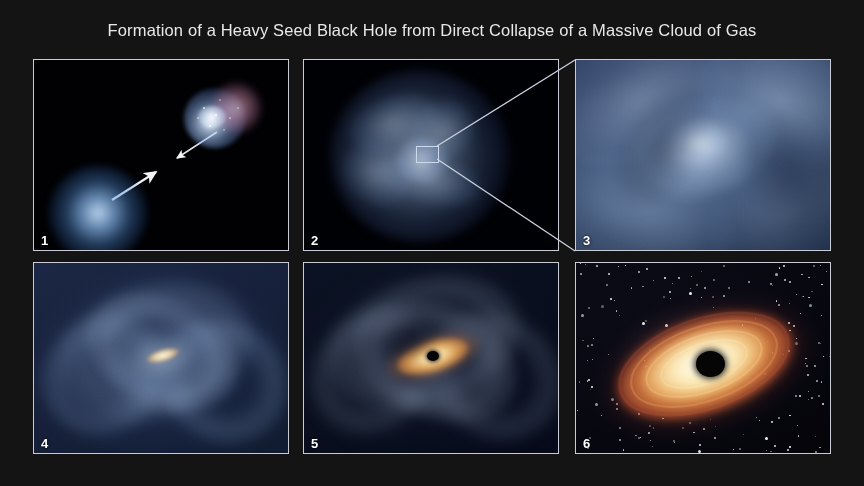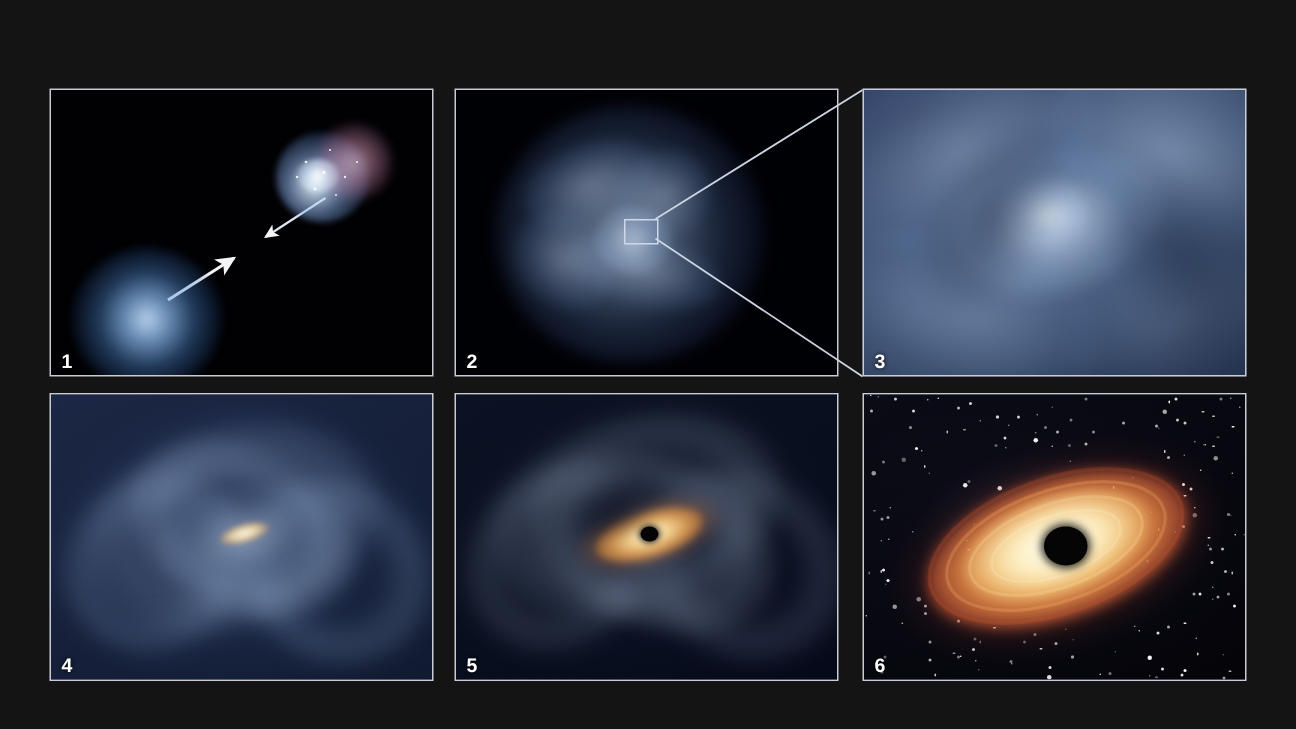--- a/index.html
+++ b/index.html
@@ -164,20 +164,21 @@
     width: 864px; height: 486px;
     pointer-events: none;
     z-index: 30;
   }
 </style>
 </head>
 <body>
 
 <div id="stage">
 
+  <div id="figure-title">Formation of a Heavy Seed Black Hole from Direct Collapse of a Massive Cloud of Gas</div>
 
   <div class="panel" id="panel-1" style="left:33px; top:59px; width:256px; height:192px;">
     <div class="layer">
       <div class="p1-blueblob"></div>
       <div class="p1-galaxy">
         <div class="p1-gal-a"></div>
         <div class="p1-gal-b"></div>
         <div class="p1-gal-c"></div>
       </div>
       <svg width="256" height="192" viewBox="0 0 256 192">

